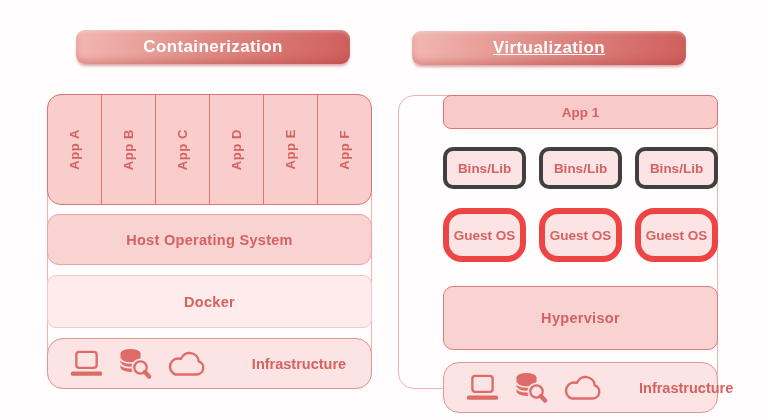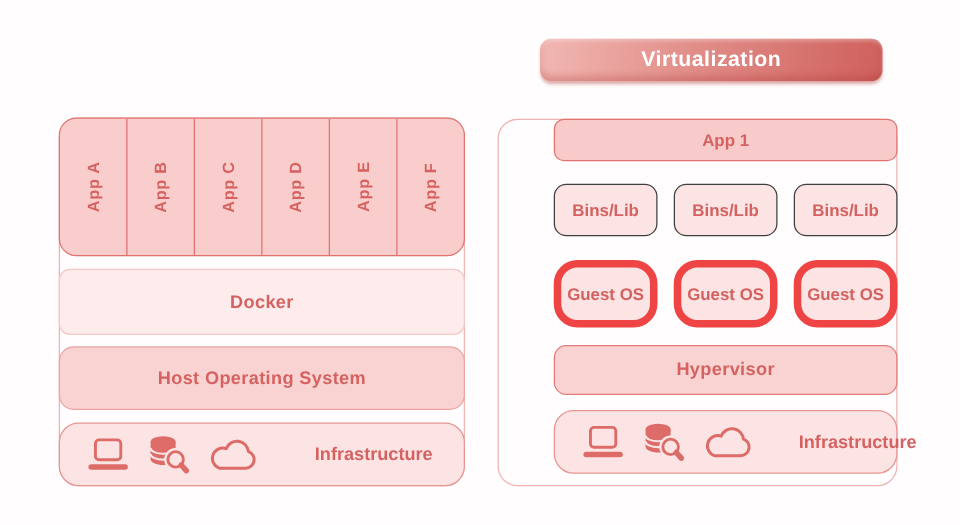--- a/index.html
+++ b/index.html
@@ -13,21 +13,21 @@
   .banner {
     position:absolute; width:274px; height:34px; border-radius:9px;
     display:flex; align-items:center; justify-content:center;
     color:#ffffff; font-size:17px; font-weight:600; letter-spacing:0.4px;
     background:linear-gradient(100deg,#f2b8b3 0%,#e18d88 45%,#cf5f5c 100%);
     box-shadow: 0 3px 3px -1px rgba(176,62,60,0.45),
                 inset 0 -4px 6px rgba(166,48,46,0.28),
                 inset 0 2px 3px rgba(255,255,255,0.30);
   }
   #banner-left  { left:76px;  top:30px; }
-  #banner-right { left:432px; top:31px; }
+  #banner-right { left:412px; top:31px;text-decoration:underline; }
 
   
   .stack { position:absolute; box-sizing:border-box;
            border:1px solid #f0b3b1; border-radius:16px; }
   #stack-left  { left:47px;  top:94px; width:325px; height:295px; }
   #stack-right { left:398px; top:95px; width:320px; height:294px;padding-left:45px; }
   .stack > div { box-sizing:border-box; margin-left:-1px; margin-right:-1px; }
 
   .red-text { color:#d56260; font-weight:600; }
 
@@ -58,34 +58,37 @@
   .infra-icons { display:flex; align-items:center; gap:13px; }
   .infra-label { flex:1; text-align:center; font-size:14.5px; }
 
   
   .grid3 { display:flex; gap:13px; }
   .grid3 .cell { flex:1; display:flex; align-items:center; justify-content:center;
                  font-size:13.5px; box-sizing:border-box; }
   .row-apps  { margin-top:-1px; height:34px; }
   .row-apps  .cell { background:#f8cbca; border:1px solid #e17270; border-radius:8px; }
   .row-bins  { margin-top:18px; height:42px; }
-  .row-bins  .cell { background:#fbe4e3; border:1px solid #404040; border-radius:10px; }
+  .row-bins  .cell { background:#fbe4e3; border:4px solid #404040; border-radius:10px; }
   .row-guest { margin-top:19px; height:54px; }
   .row-guest .cell { background:#fbe4e3; border:6px solid #ef4444; border-radius:19px; }
-  .row-hyp   { margin-top:14px; height:40px; background:#f8d3d2;
+  .row-hyp   { margin-top:24px; height:64px; background:#f8d3d2;
                border:1px solid #e37b78; border-radius:10px; }
   .row-infra2 { margin-top:12px; }
 
   svg { display:block; }
 </style>
 </head>
 <body>
 
 <div class="canvas">
 
+  <div class="banner" id="banner-left">
+    <span>Containerization</span>
+  </div>
   <div class="banner" id="banner-right">
     <span>Virtualization</span>
   </div>
 
   <div class="stack" id="stack-left">
 
     <div class="apps-box">
       <div class="app-col">
           <span class="red-text">App A</span>
         </div>
@@ -99,26 +102,26 @@
           <span class="red-text">App D</span>
         </div>
       <div class="app-col">
           <span class="red-text">App E</span>
         </div>
       <div class="app-col">
           <span class="red-text">App F</span>
         </div>
     </div>
 
+    <div class="layer row-host">
+      <span class="red-text">Host Operating System</span>
+    </div>
+
     <div class="layer row-docker">
       <span class="red-text">Docker</span>
-    </div>
-
-    <div class="layer row-host">
-      <span class="red-text">Host Operating System</span>
     </div>
 
     <div class="row-infra">
       <div class="infra-icons">
         <span>
           <svg width="33" height="29" viewBox="0 0 34 30">
             <rect x="6.5" y="3" width="21" height="16.5" rx="3" fill="none" stroke="#dd6b68" stroke-width="2.4"></rect>
             <line x1="3" y1="25.5" x2="31" y2="25.5" stroke="#dd6b68" stroke-width="4.6" stroke-linecap="round"></line>
           </svg>
         </span>

